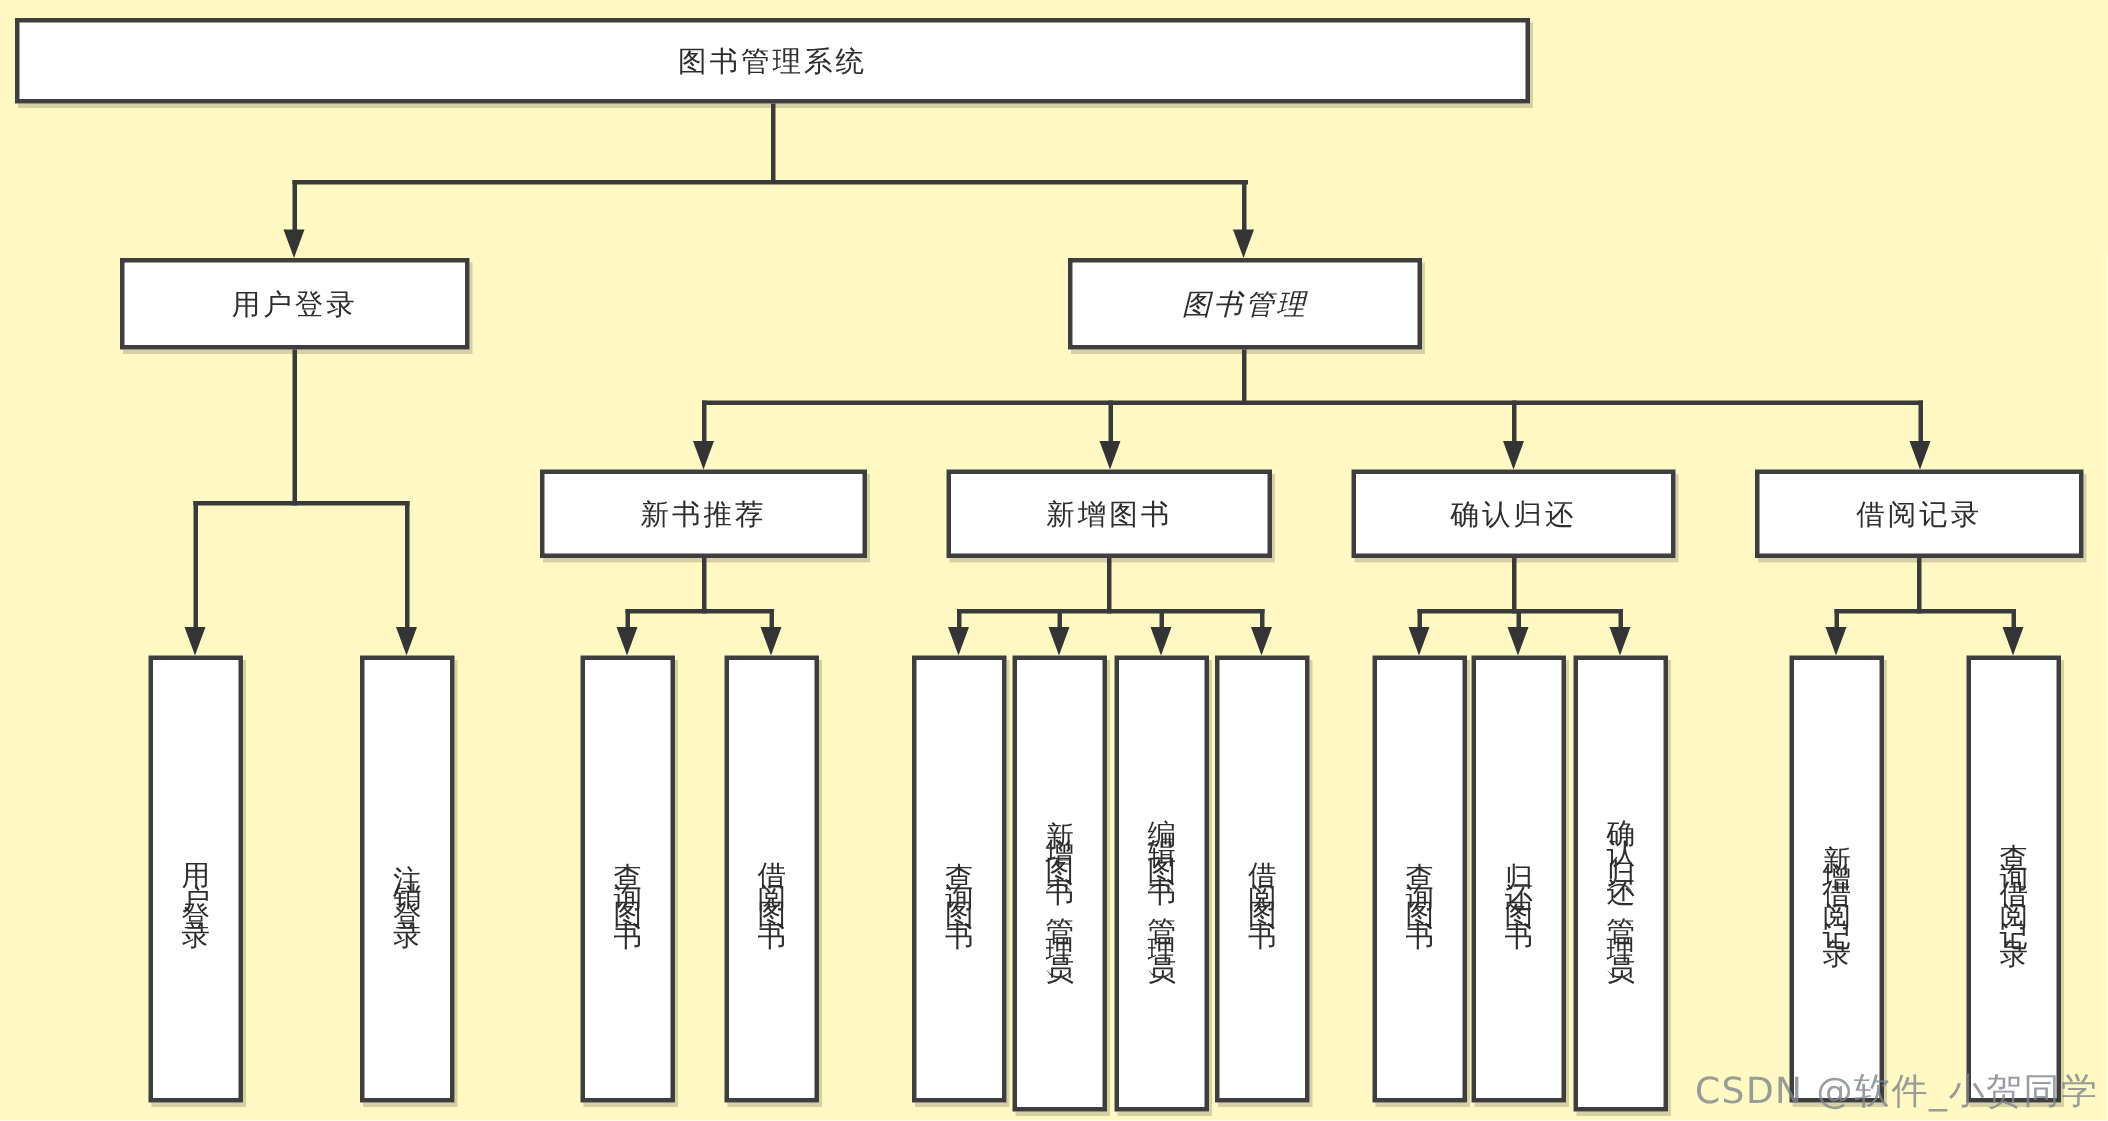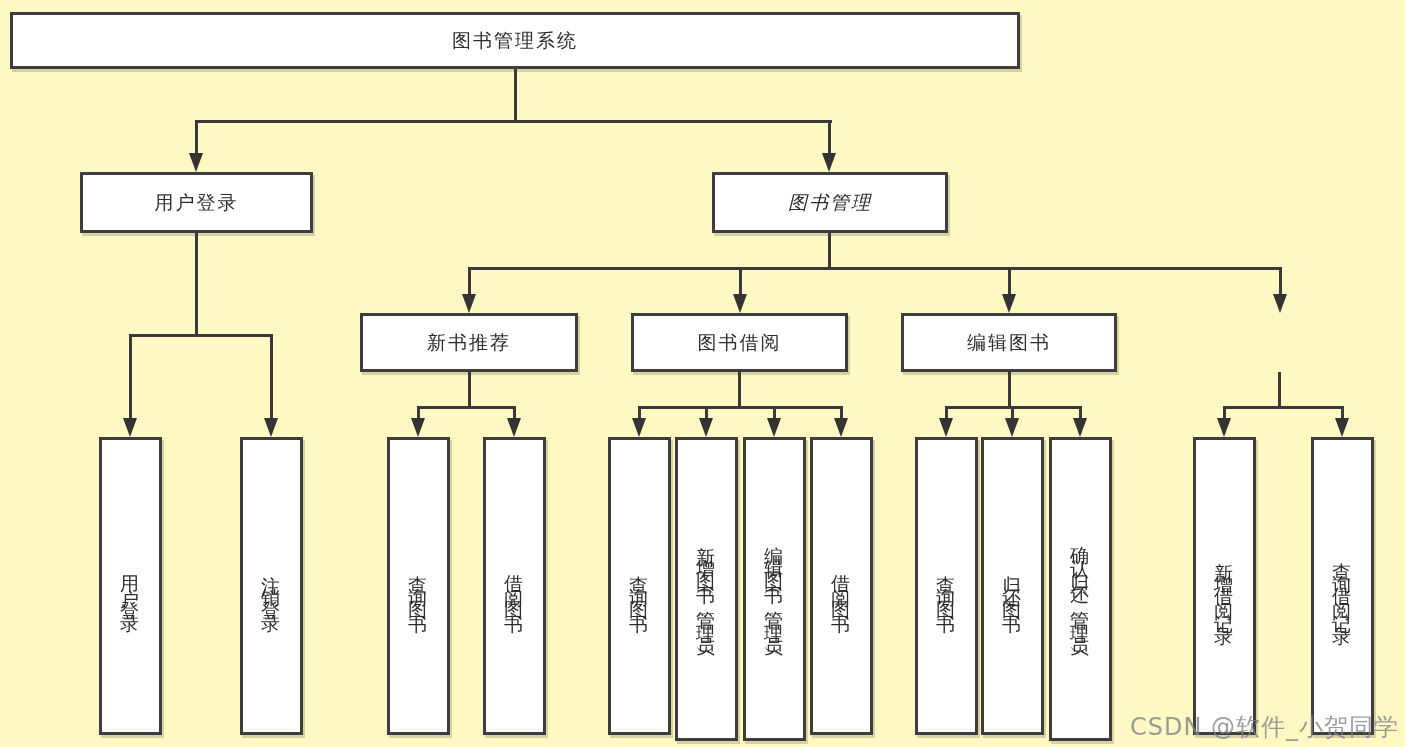--- a/index.html
+++ b/index.html
@@ -45,22 +45,23 @@
   <div class="line" style="left:468px;top:267px;width:3px;height:29px;"></div>
   <div class="arrow" style="left:462px;top:294px;"></div>
   <div class="line" style="left:739px;top:267px;width:3px;height:29px;"></div>
   <div class="arrow" style="left:733px;top:294px;"></div>
   <div class="line" style="left:1008px;top:267px;width:3px;height:29px;"></div>
   <div class="arrow" style="left:1002px;top:294px;"></div>
   <div class="line" style="left:1279px;top:267px;width:3px;height:29px;"></div>
   <div class="arrow" style="left:1273px;top:294px;"></div>
 
   <div class="node" style="left:360px;top:313px;width:218px;height:59px;">新书推荐</div>
-  <div class="node" style="left:631px;top:313px;width:217px;height:59px;">图书借阅</div>
-  <div class="node" style="left:901px;top:313px;width:216px;height:59px;">编辑图书</div>
+  <div class="node" style="left:631px;top:313px;width:217px;height:59px;">新增图书</div>
+  <div class="node" style="left:901px;top:313px;width:216px;height:59px;">确认归还</div>
+  <div class="node" style="left:1170px;top:313px;width:219px;height:59px;">借阅记录</div>
 
   <div class="line" style="left:468px;top:372px;width:3px;height:37px;"></div>
   <div class="line" style="left:417px;top:406px;width:99px;height:3px;"></div>
   <div class="line" style="left:417px;top:406px;width:3px;height:14px;"></div>
   <div class="arrow" style="left:411px;top:418px;"></div>
   <div class="line" style="left:513px;top:406px;width:3px;height:14px;"></div>
   <div class="arrow" style="left:507px;top:418px;"></div>
 
   <div class="line" style="left:738px;top:372px;width:3px;height:37px;"></div>
   <div class="line" style="left:638px;top:406px;width:205px;height:3px;"></div>

